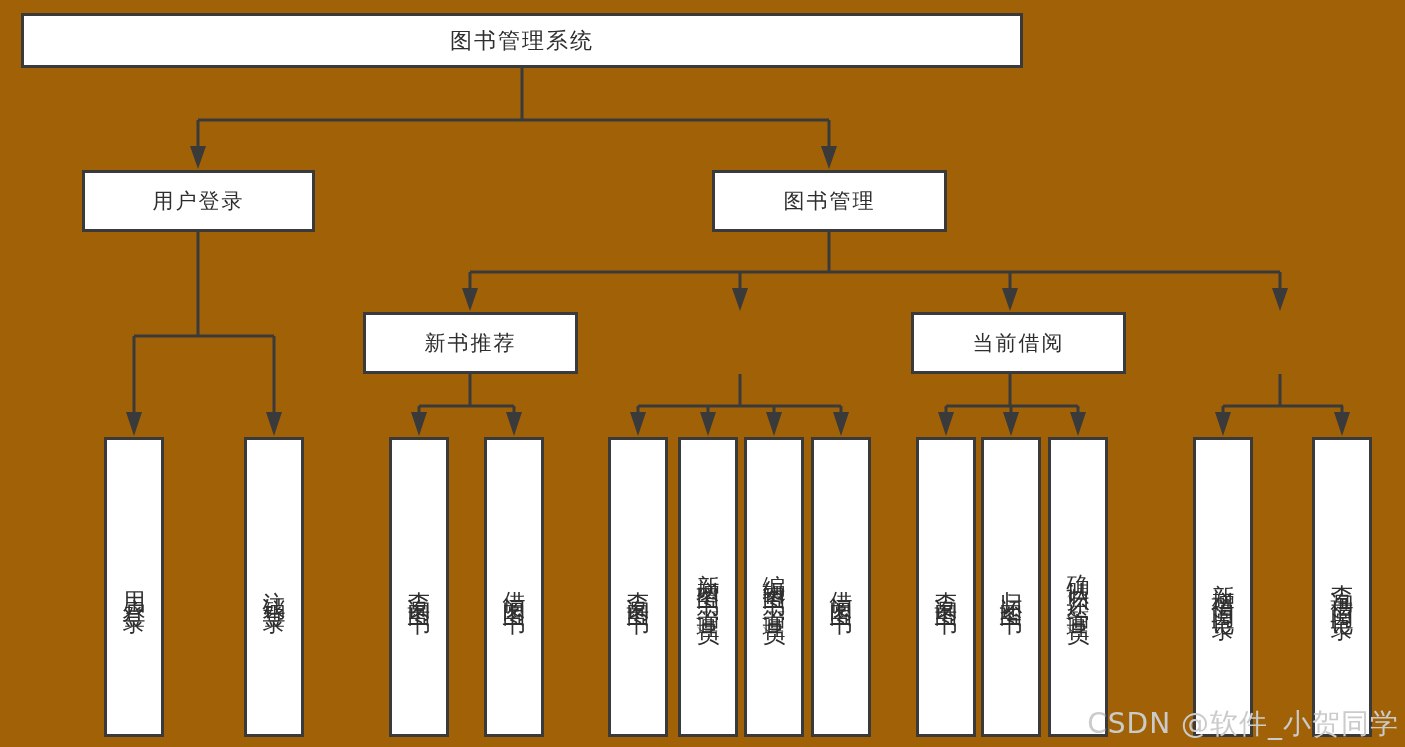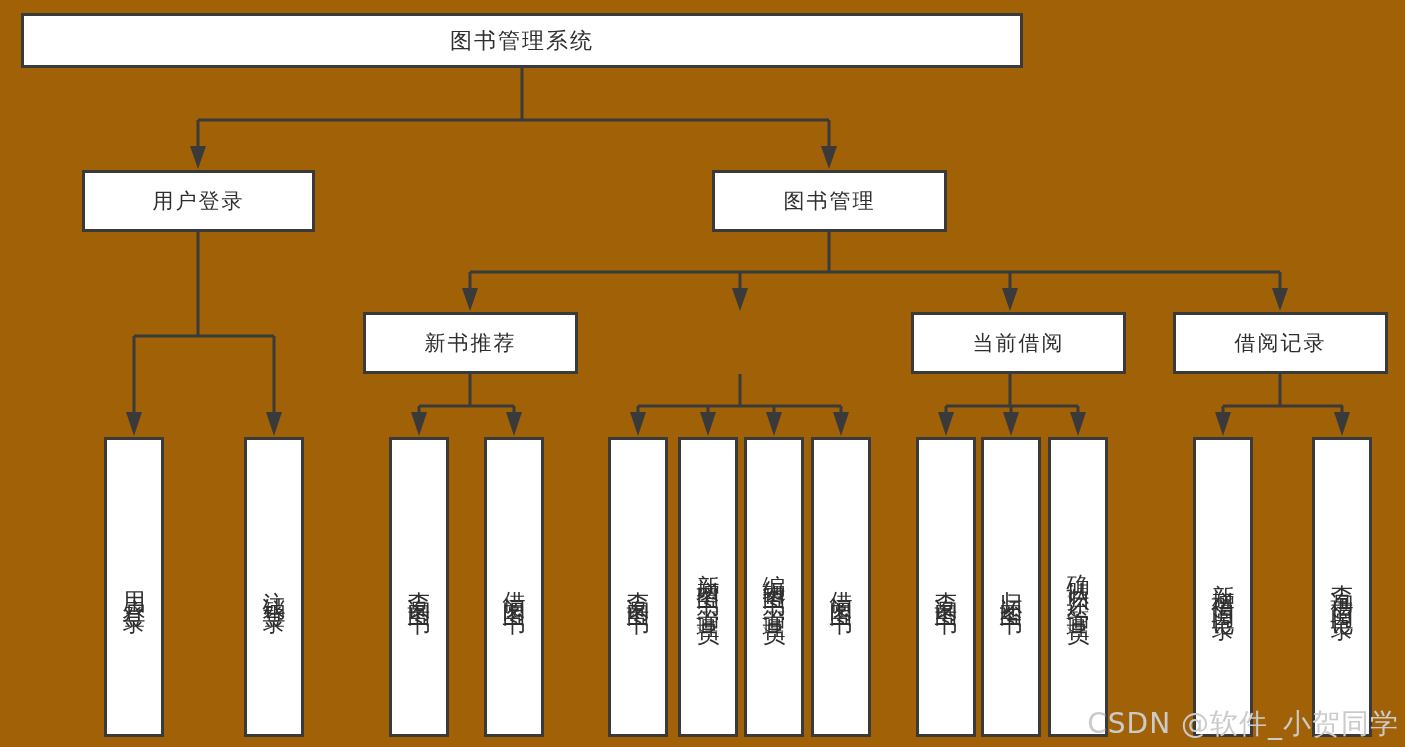--- a/index.html
+++ b/index.html
@@ -100,23 +100,20 @@
   <div class="box h-box" style="left:712px; top:170px; width:235px; height:62px;">
     <span>图书管理</span>
   </div>
 
   <div class="box h-box" style="left:363px; top:312px; width:215px; height:62px;">
     <span>新书推荐</span>
   </div>
   <div class="box h-box" style="left:911px; top:312px; width:215px; height:62px;">
     <span>当前借阅</span>
   </div>
-  <div class="box h-box" style="left:1173px; top:312px; width:215px; height:62px;">
-    <span>借阅记录</span>
-  </div>
 
   <div class="box leaf" style="left:104px;">
     <span class="vtext">用户登录</span>
   </div>
   <div class="box leaf" style="left:244px;">
     <span class="vtext">注销登录</span>
   </div>
 
   <div class="box leaf" style="left:389px;">
     <span class="vtext">查询图书</span>

